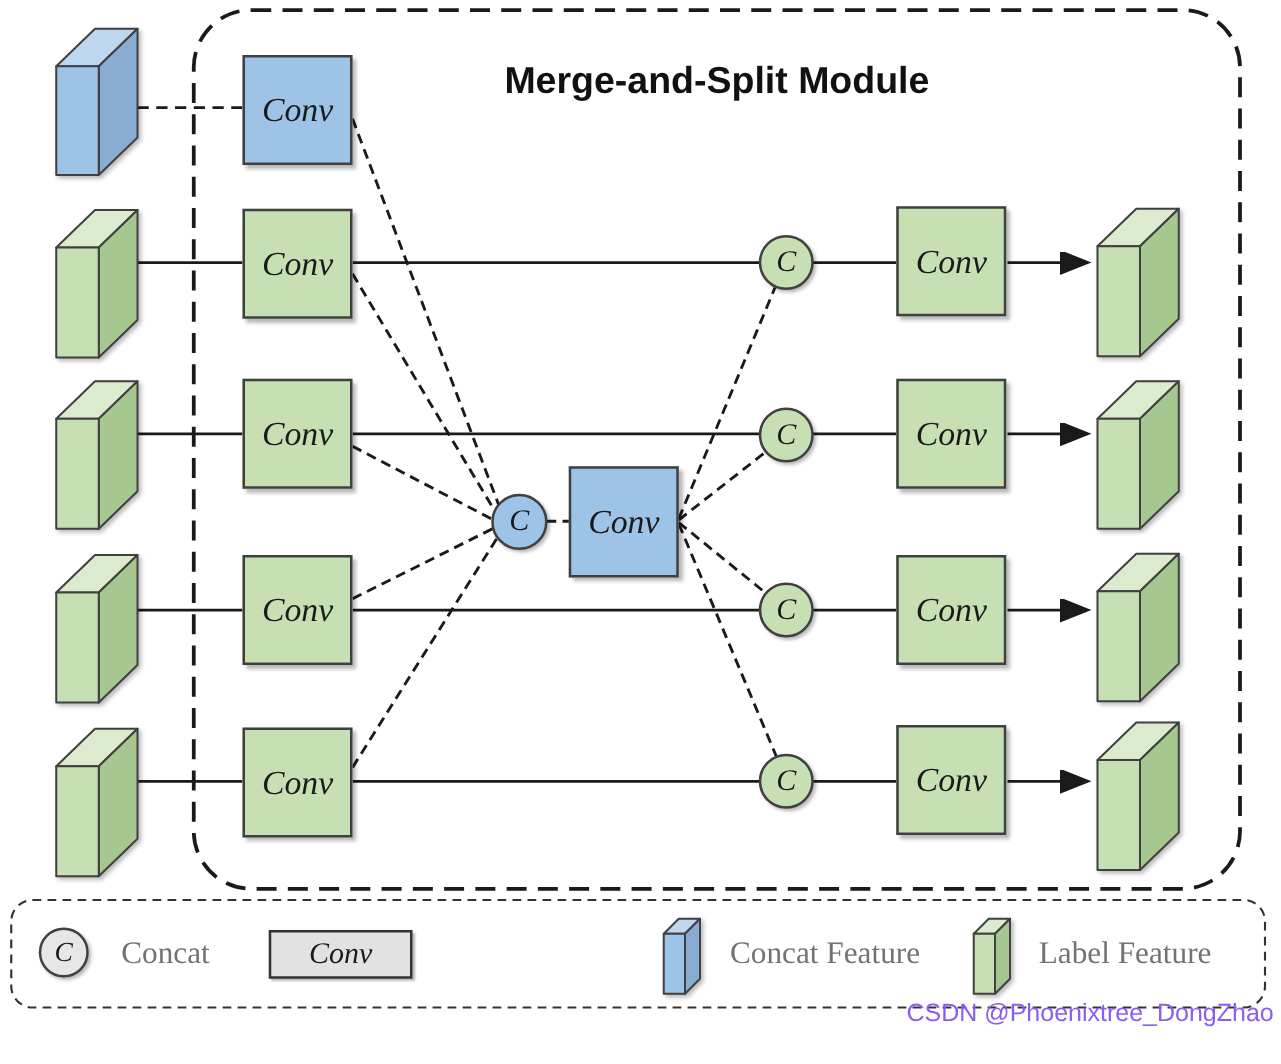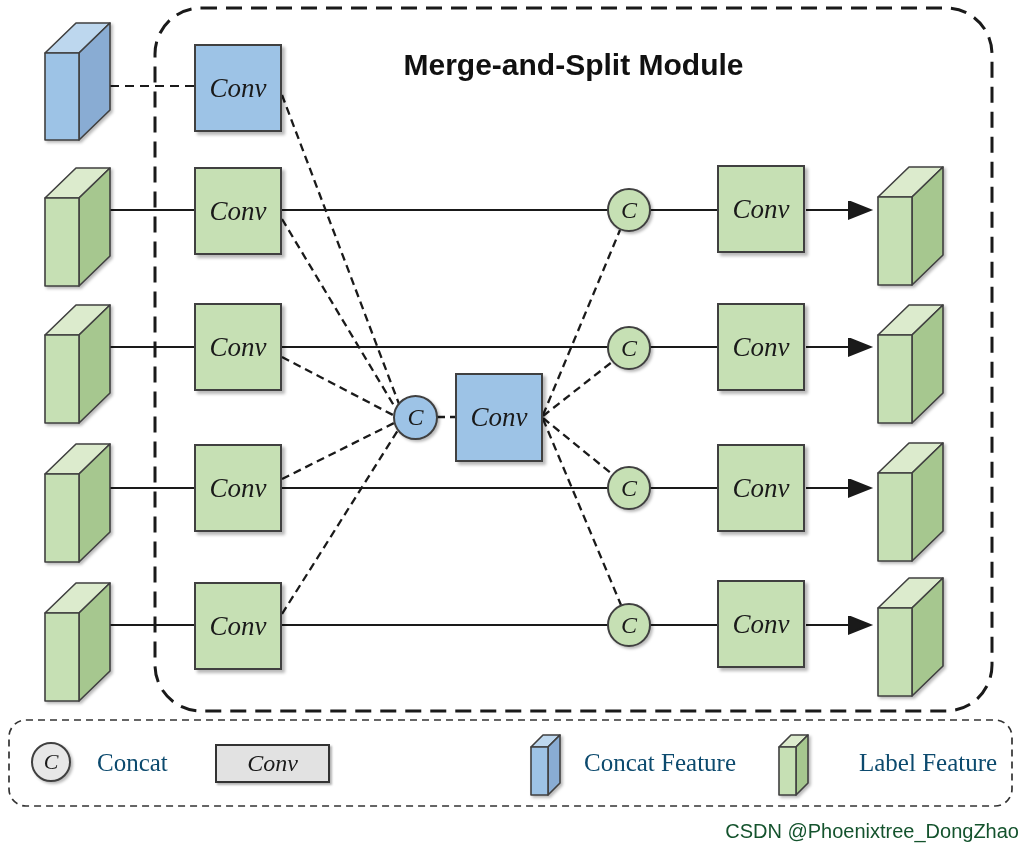--- a/index.html
+++ b/index.html
@@ -24,24 +24,24 @@
   .cc{position:absolute;width:44px;height:44px;border-radius:50%;box-sizing:border-box;
       border:2px solid #404040;display:flex;align-items:center;justify-content:center;
       font-style:italic;font-size:24px;color:#1a1a1a;background:#C6E0B4;
       box-shadow:2px 2px 3px rgba(0,0,0,0.28);}
   .cc.blue{background:#9DC3E6;width:45px;height:45px;}
   .cc.gray{background:#E7E7E7;width:40px;height:40px;font-size:22px;}
 
   .legrect{position:absolute;left:215px;top:744px;width:115px;height:39px;box-sizing:border-box;
            background:#E2E2E2;border:2px solid #333;display:flex;align-items:center;justify-content:center;
            font-style:italic;font-size:24px;color:#1a1a1a;box-shadow:2px 2px 2px rgba(0,0,0,0.3);}
-  .leglabel{position:absolute;top:749px;font-size:25px;color:#0c4a6e;white-space:nowrap;}
+  .leglabel{position:absolute;top:749px;font-size:25px;color:#737373;white-space:nowrap;}
 
-  .wm{position:absolute;right:6px;top:820px;font-family:"Liberation Sans",sans-serif;
-      font-size:20px;color:#14532d;}
+  .wm{position:absolute;right:6px;top:800px;font-family:"Liberation Sans",sans-serif;
+      font-size:20px;color:#8b5cf6;}
 </style>
 </head>
 <body>
 
 <div class="stage">
 
   <svg class="wires" viewBox="0 0 1025 851" xmlns="http://www.w3.org/2000/svg">
     <defs>
       <marker id="arrow" markerWidth="12" markerHeight="10" refX="9" refY="4" orient="auto">
         <path d="M0,0 L10,4 L0,8 z" stroke="none" fill="#1a1a1a"></path>
@@ -170,17 +170,17 @@
   <div class="conv green" style="left:717px;top:303px;">Conv</div>
   <div class="conv green" style="left:717px;top:444px;">Conv</div>
   <div class="conv green" style="left:717px;top:580px;">Conv</div>
 
   <div class="cc gray" style="left:31px;top:742px;">C</div>
   <div class="leglabel" style="left:97px;">Concat</div>
 
   <div class="legrect">Conv</div>
 
   <div class="leglabel" style="left:584px;">Concat Feature</div>
-  <div class="leglabel" style="left:831px;margin-left:28px;">Label Feature</div>
+  <div class="leglabel" style="left:831px;">Label Feature</div>
 
   <div class="wm">CSDN @Phoenixtree_DongZhao</div>
 
 </div>
 
 </body></html>

